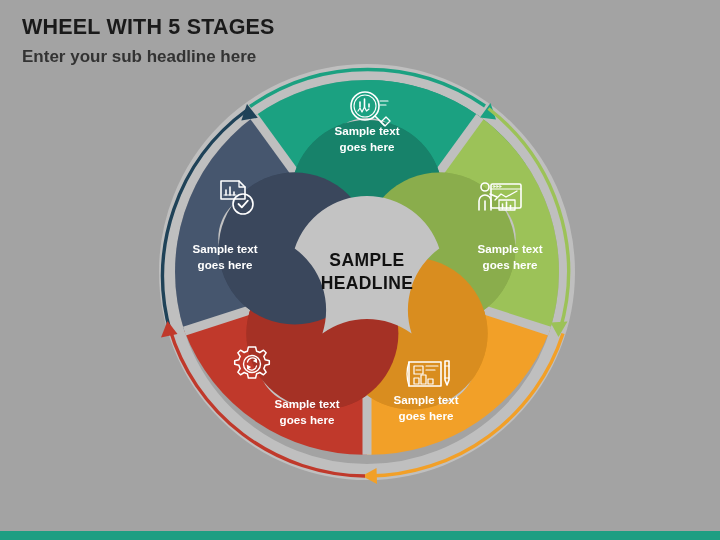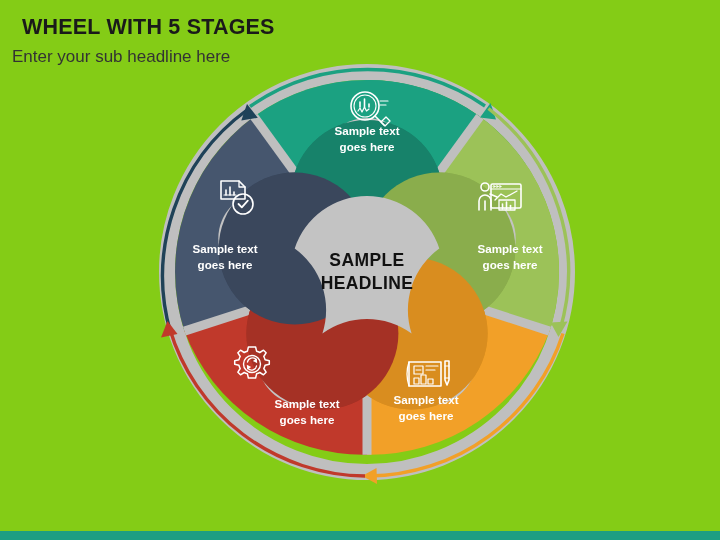--- a/index.html
+++ b/index.html
@@ -10,38 +10,38 @@
   body {
     width: 720px;
     height: 540px;
     position: relative;
     overflow: hidden;
     font-family: "Liberation Sans", sans-serif;
   }
   #slide {
     position: absolute;
     inset: 0;
-    background: #84cc16;
+    background: #a3a3a3;
   }
   #title {
     position: absolute;
     left: 22px;
     top: 15px;
     font-size: 21.5px;
     font-weight: bold;
     color: #1a1a1a;
     letter-spacing: 0.2px;
     white-space: nowrap;
   }
   #subtitle {
     position: absolute;
-    left: 12px;
+    left: 22px;
     top: 47px;
     font-size: 17px;
-    font-weight: normal;
+    font-weight: bold;
     color: #333333;
     white-space: nowrap;
   }
   #footer-bar {
     position: absolute;
     left: 0;
     right: 0;
     bottom: 0;
     height: 9px;
     background: #1d9e82;

